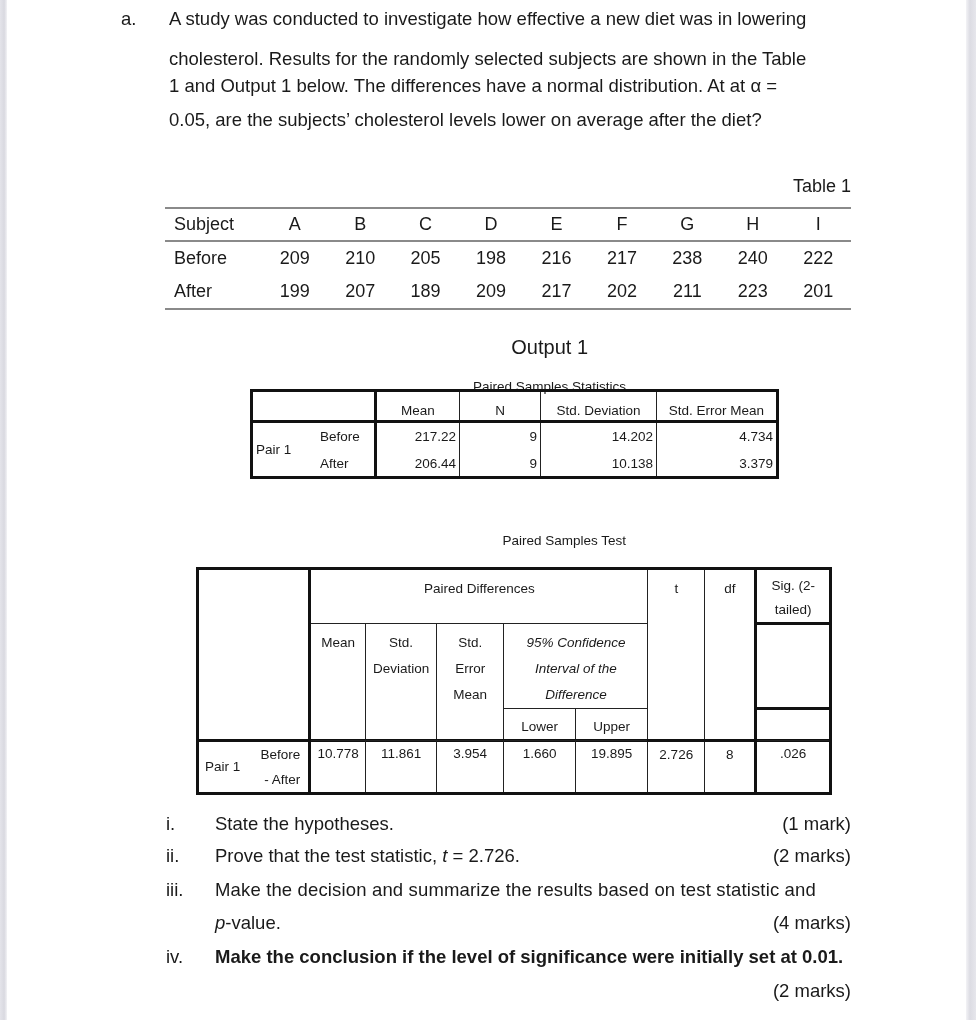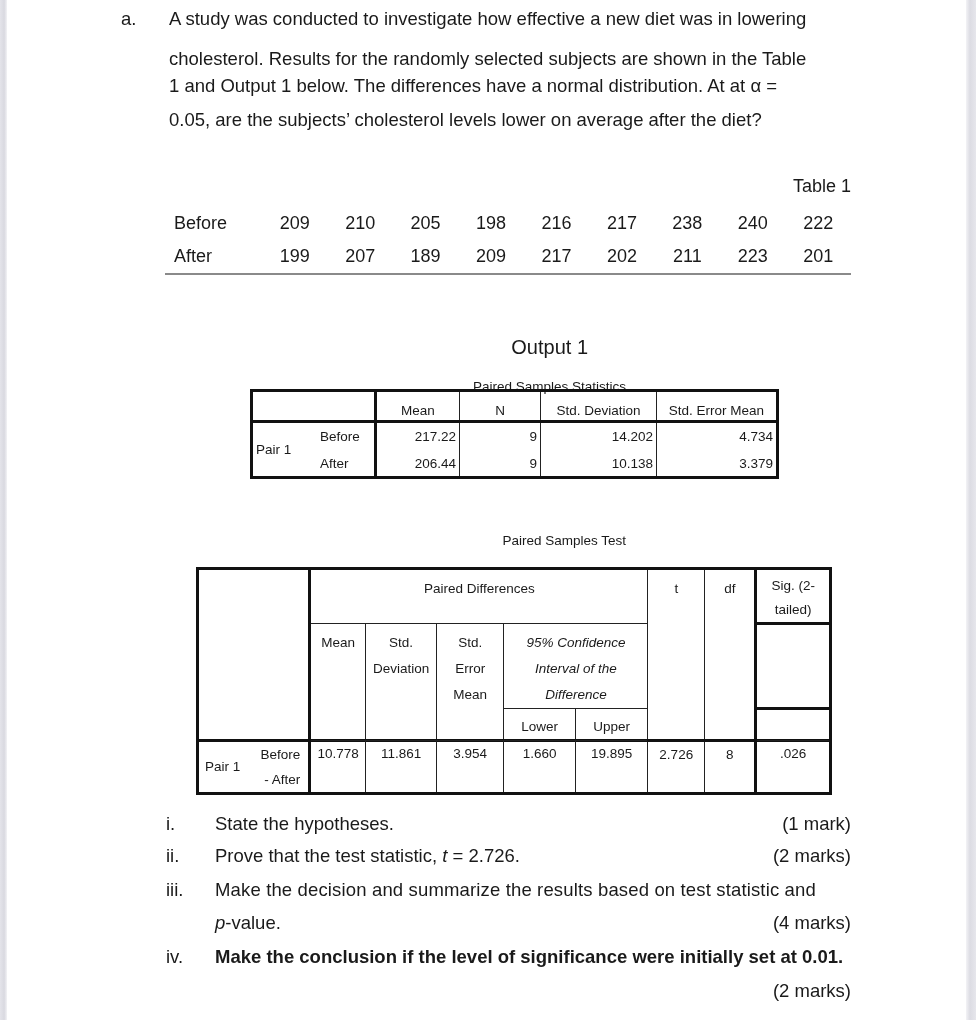--- a/index.html
+++ b/index.html
@@ -50,20 +50,32 @@
 
 <div class="abs para-label">a.</div>
 <div class="abs para-line" style="top:8px;">A study was conducted to investigate how effective a new diet was in lowering</div>
 <div class="abs para-line" style="top:42px;margin-top:6px;">cholesterol. Results for the randomly selected subjects are shown in the Table</div>
 <div class="abs para-line" style="top:75px;">1 and Output 1 below. The differences have a normal distribution. At at α =</div>
 <div class="abs para-line" style="top:109px;">0.05, are the subjects’ cholesterol levels lower on average after the diet?</div>
 
 <div class="caption" style="left:165px; top:176px; width:686px; font-size:18px;">Table 1</div>
 <table class="t1">
   <tbody>
+      <tr class="head">
+    <td>Subject</td>
+    <td>A</td>
+    <td>B</td>
+    <td>C</td>
+    <td>D</td>
+    <td>E</td>
+    <td>F</td>
+    <td>G</td>
+    <td>H</td>
+    <td>I</td>
+  </tr>
   <tr>
     <td>Before</td>
     <td>209</td>
     <td>210</td>
     <td>205</td>
     <td>198</td>
     <td>216</td>
     <td>217</td>
     <td>238</td>
     <td>240</td>

